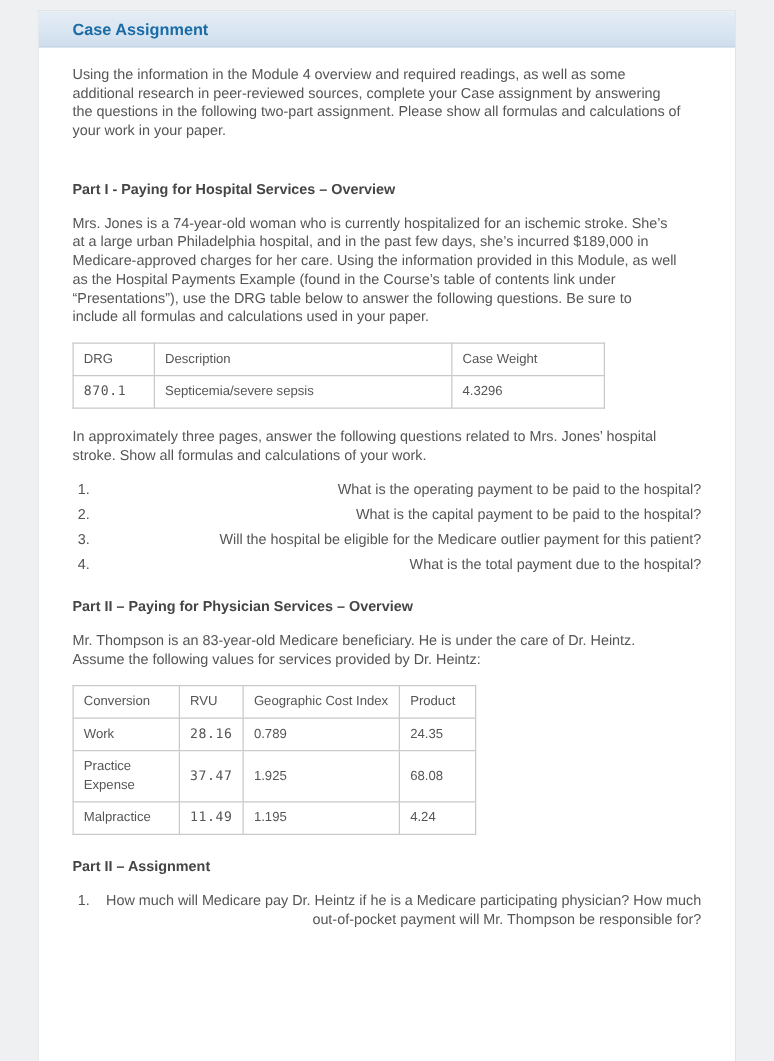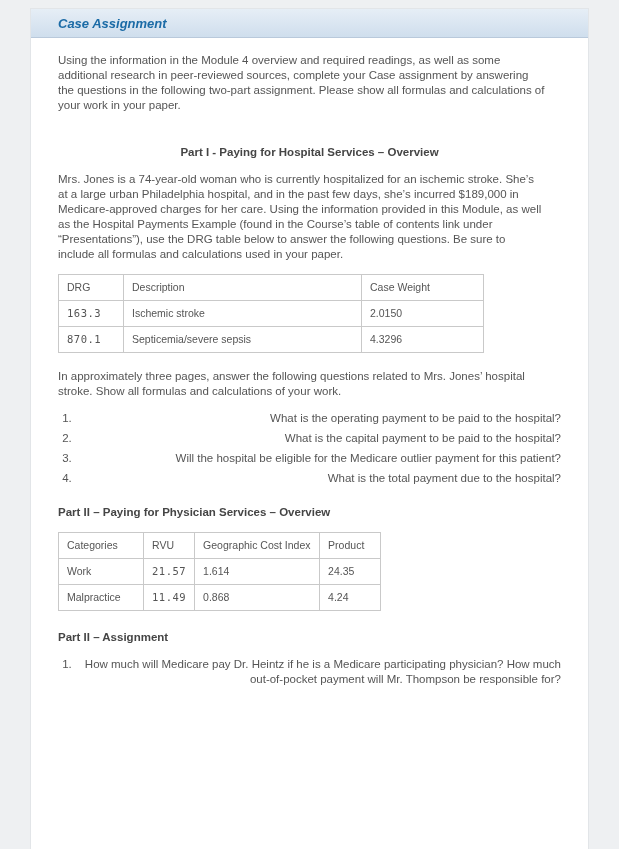--- a/index.html
+++ b/index.html
@@ -25,36 +25,35 @@
     background:linear-gradient(#e6eef6, #cfdeed);
     border-bottom:1px solid #b9c9db;
     display:flex;
     align-items:center;
     padding:0 27px;
   }
   .panel-header h1 {
     font-size:13px;
     font-weight:bold;
     color:#1b6ba6;
-    font-style:italic;
   }
   .content {
     padding:15px 27px 24px 27px;
     color:#555555;
     font-size:11.5px;
     line-height:15px;
   }
   .content p { margin:0 16px 12px 0; }
   .content h2 {
     font-size:11.5px;
     font-weight:bold;
     color:#454545;
     margin:19px 0 12px 0;
   }
-  .content h2:first-of-type { margin-top:32px;text-align:center; }
+  .content h2:first-of-type { margin-top:32px; }
   table {
     border-collapse:collapse;
     margin:4px 0 16px 0;
     font-size:10.5px;
     color:#555555;
     background:#fff;
   }
   th, td {
     border:1px solid #c9c9c9;
     padding:5px 8px;
@@ -104,69 +103,71 @@
         </colgroup>
         <thead>
           <tr>
             <th>DRG</th>
             <th>Description</th>
             <th>Case Weight</th>
           </tr>
         </thead>
         <tbody>
           <tr>
-            <td class="mono">163.3</td>
-            <td>Ischemic stroke</td>
-            <td>2.0150</td>
-          </tr>
-          <tr>
             <td class="mono">870.1</td>
             <td>Septicemia/severe sepsis</td>
             <td>4.3296</td>
           </tr>
         </tbody>
       </table>
 
       <p>In approximately three pages, answer the following questions related to Mrs. Jones’ hospital stroke. Show all formulas and calculations of your work.</p>
 
       <ol>
         <li>What is the operating payment to be paid to the hospital?</li>
         <li>What is the capital payment to be paid to the hospital?</li>
         <li>Will the hospital be eligible for the Medicare outlier payment for this patient?</li>
         <li>What is the total payment due to the hospital?</li>
       </ol>
 
       <h2>Part II – Paying for Physician Services – Overview</h2>
+      <p>Mr. Thompson is an 83-year-old Medicare beneficiary. He is under the care of Dr. Heintz. Assume the following values for services provided by Dr. Heintz:</p>
 
       <table>
         <colgroup>
           <col style="width:85px">
           <col style="width:46px">
           <col style="width:125px">
           <col style="width:61px">
         </colgroup>
         <thead>
           <tr>
-            <th>Categories</th>
+            <th>Conversion</th>
             <th>RVU</th>
             <th>Geographic Cost Index</th>
             <th>Product</th>
           </tr>
         </thead>
         <tbody>
           <tr>
             <td>Work</td>
-            <td class="mono">21.57</td>
-            <td>1.614</td>
+            <td class="mono">28.16</td>
+            <td>0.789</td>
             <td>24.35</td>
+          </tr>
+          <tr>
+            <td>Practice Expense</td>
+            <td class="mono">37.47</td>
+            <td>1.925</td>
+            <td>68.08</td>
           </tr>
           <tr>
             <td>Malpractice</td>
             <td class="mono">11.49</td>
-            <td>0.868</td>
+            <td>1.195</td>
             <td>4.24</td>
           </tr>
         </tbody>
       </table>
 
       <h2>Part II – Assignment</h2>
 
       <ol>
         <li>How much will Medicare pay Dr. Heintz if he is a Medicare participating physician? How much out-of-pocket payment will Mr. Thompson be responsible for?</li>
 

